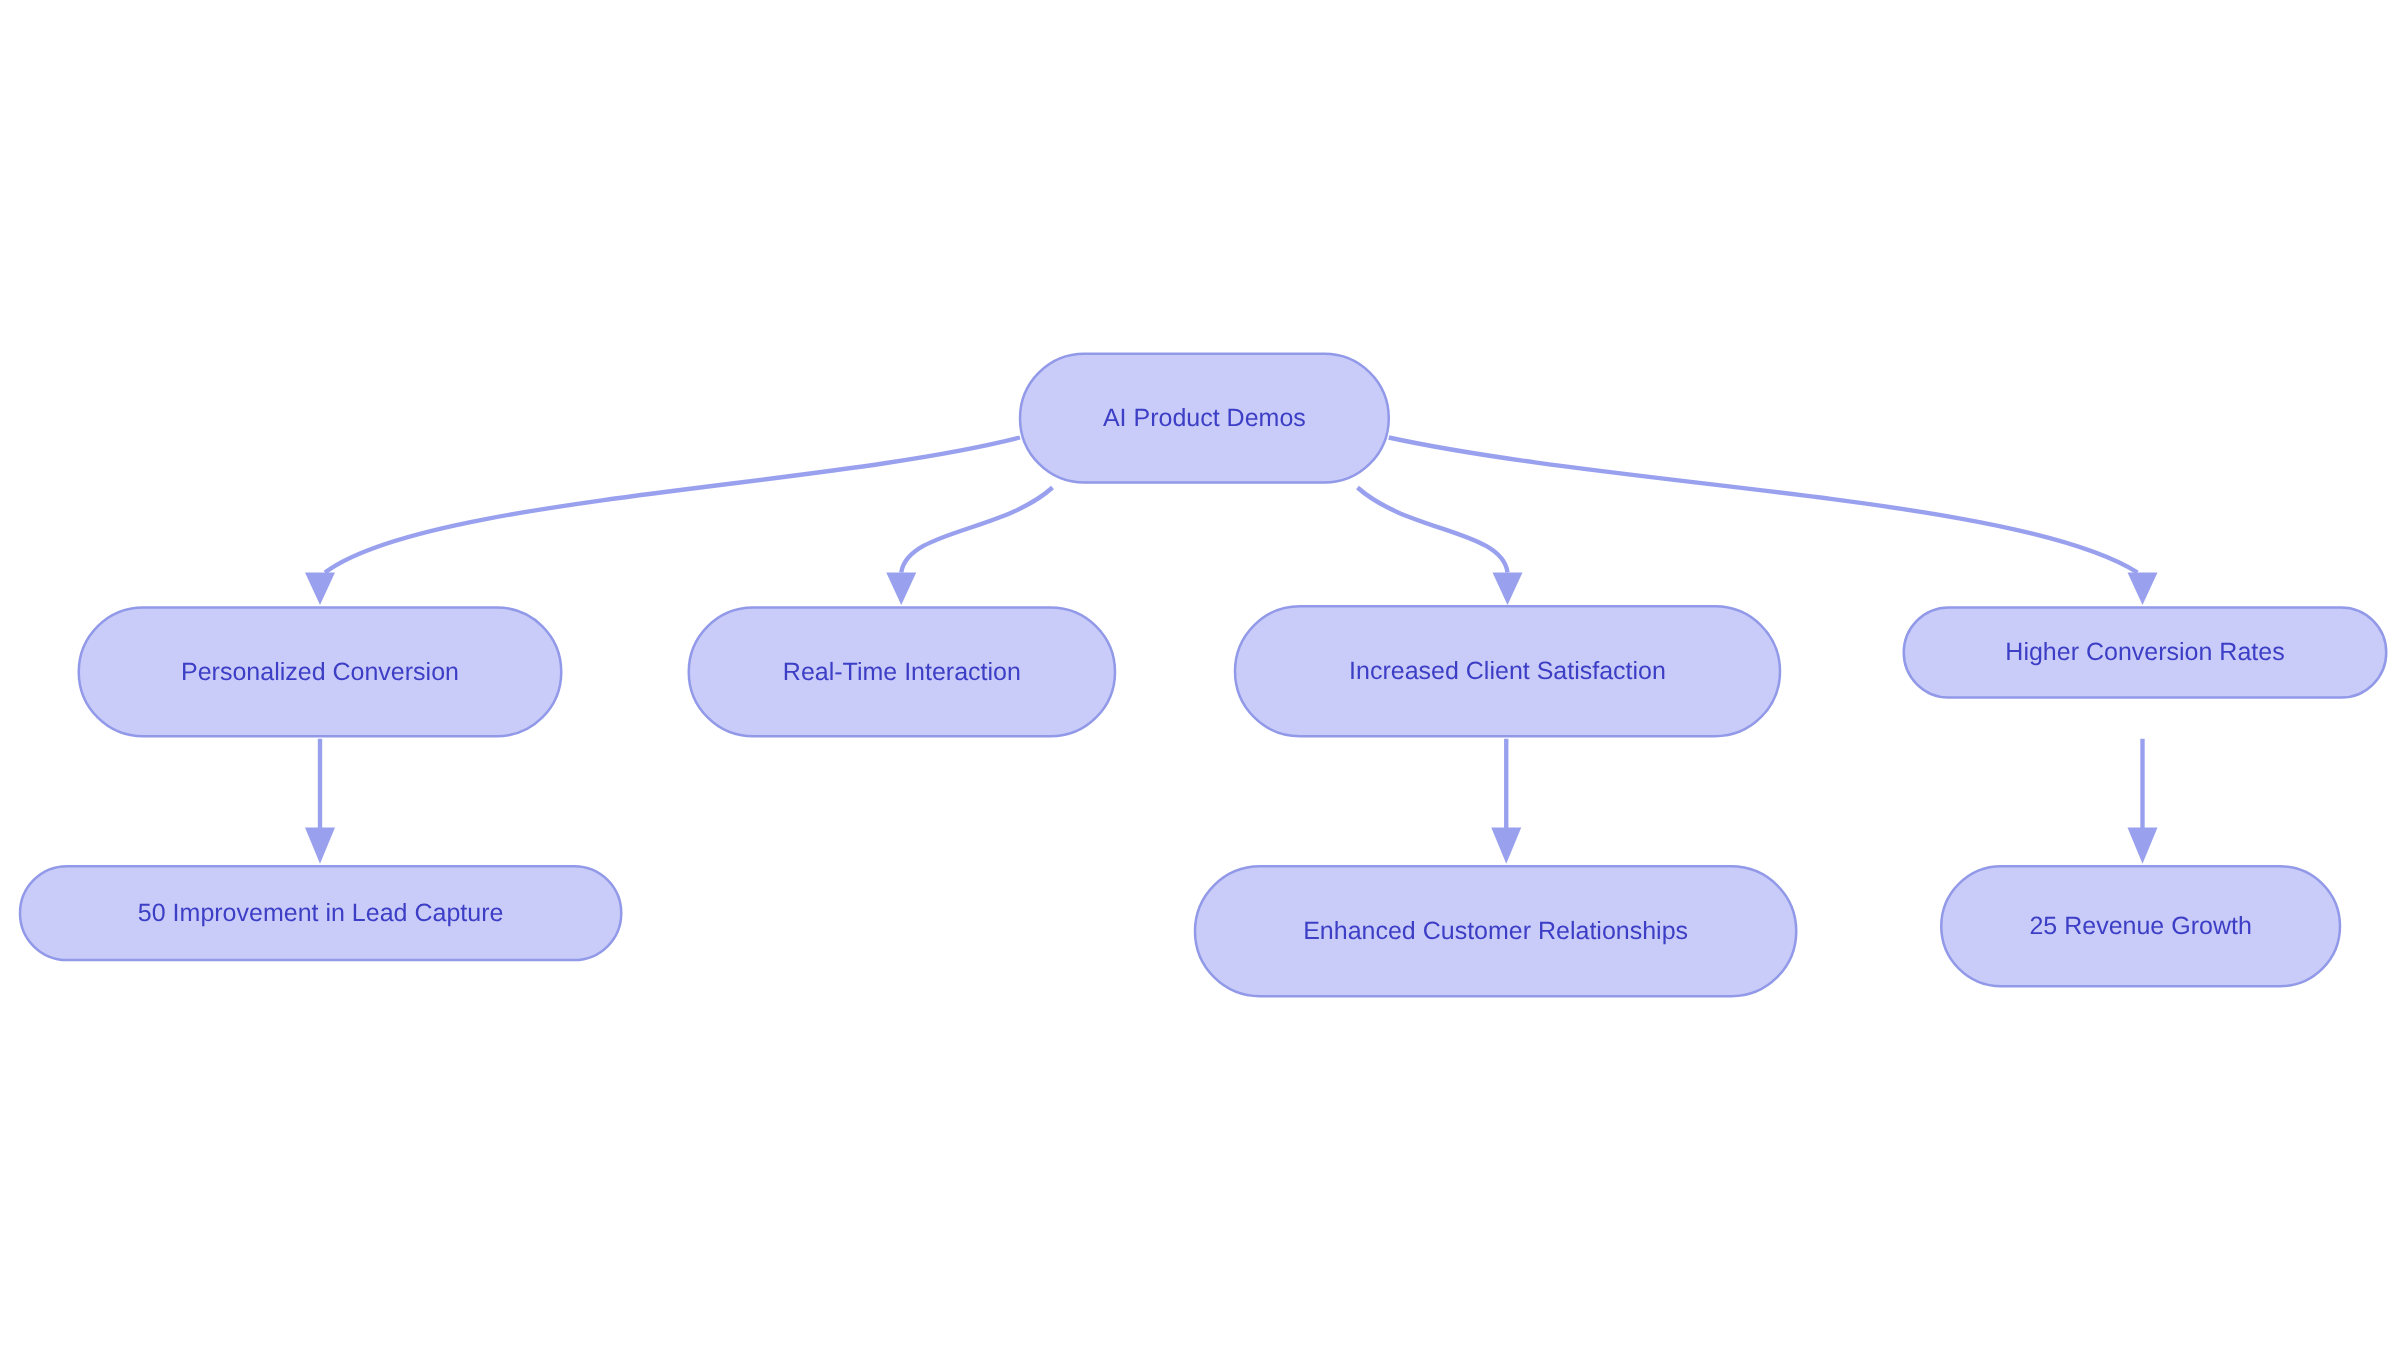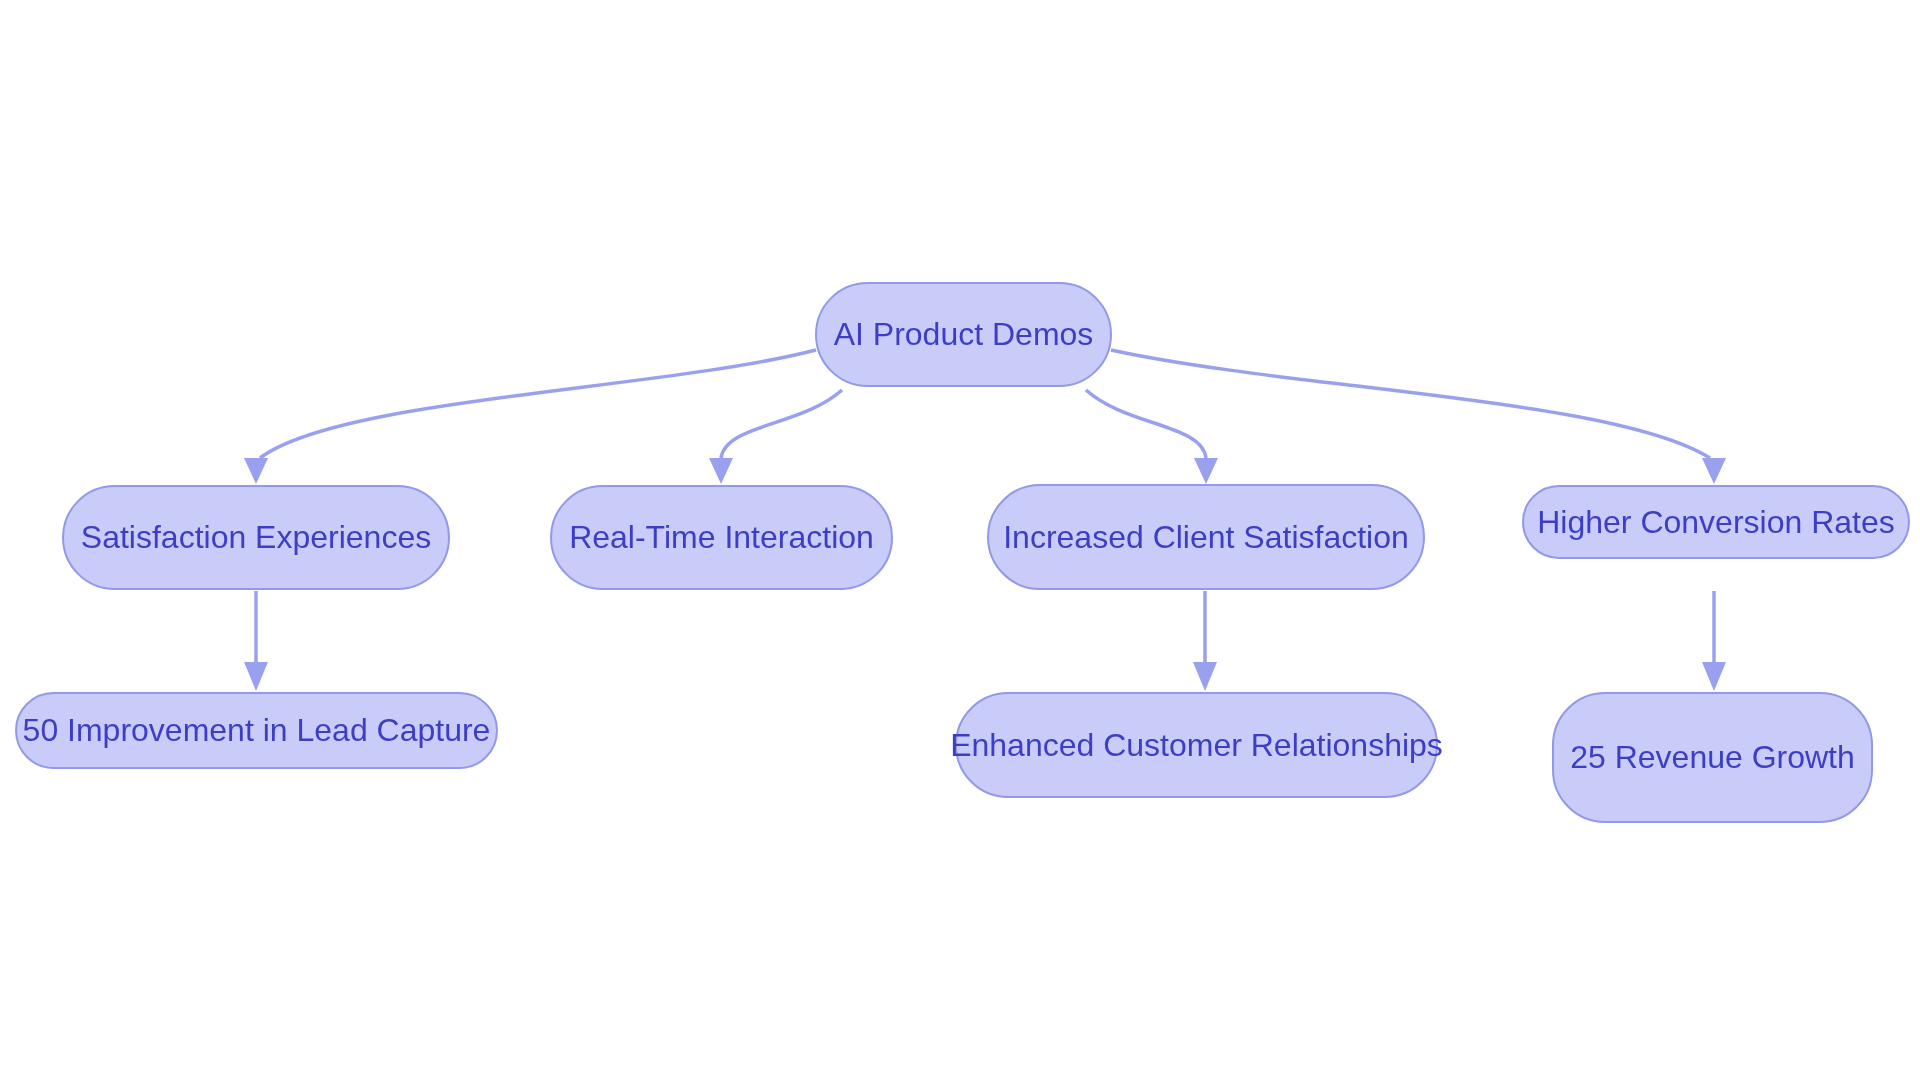--- a/index.html
+++ b/index.html
@@ -25,34 +25,34 @@
   .node {
     position: absolute;
     box-sizing: border-box;
     background: #c9cbf8;
     border: 2.5px solid #9199e8;
     border-radius: 53px;
     display: flex;
     align-items: center;
     justify-content: center;
     color: #3c3ec5;
-    font-size: 32px;
+    font-size: 20px;
     line-height: 1.2;
     white-space: nowrap;
     text-align: center;
   }
   
   .n-root { left: 815px; top: 282px; width: 297px; height: 105px; }
   .n-pe   { left: 62px;   top: 485px; width: 388px; height: 105px; }
   .n-rti  { left: 550px;  top: 485px; width: 343px; height: 105px; }
   .n-ics  { left: 987px;  top: 484px; width: 438px; height: 106px; }
   .n-hcr  { left: 1522px; top: 485px; width: 388px; height: 74px; }
   .n-ilc  { left: 15px;   top: 692px; width: 483px; height: 77px; }
   .n-ecr  { left: 955px;  top: 692px; width: 483px; height: 106px; text-align: right; }
-  .n-rg   { left: 1552px; top: 692px; width: 321px; height: 131px; }
+  .n-rg   { left: 1552px; top: 692px; width: 321px; height: 98px; }
 </style>
 </head>
 <body>
 
 <div class="canvas">
 
   <svg class="edges" viewBox="0 0 1920 1083" xmlns="http://www.w3.org/2000/svg">
     <g fill="none" stroke="#99a1ef" stroke-width="3.5">
       <path d="M 816 350 C 660 390, 340 398, 260 458"></path>
       <path d="M 842 390 C 802 426, 726 424, 721 458"></path>
@@ -71,21 +71,21 @@
       <path d="M 1193 662 L 1217 662 L 1205 691 Z"></path>
       <path d="M 1702 662 L 1726 662 L 1714 691 Z"></path>
     </g>
   </svg>
 
   <div class="node n-root">
     <span>AI Product Demos</span>
   </div>
 
   <div class="node n-pe">
-    <span>Satisfaction Experiences</span>
+    <span>Personalized Conversion</span>
   </div>
 
   <div class="node n-rti">
     <span>Real-Time Interaction</span>
   </div>
 
   <div class="node n-ics">
     <span>Increased Client Satisfaction</span>
   </div>
 

